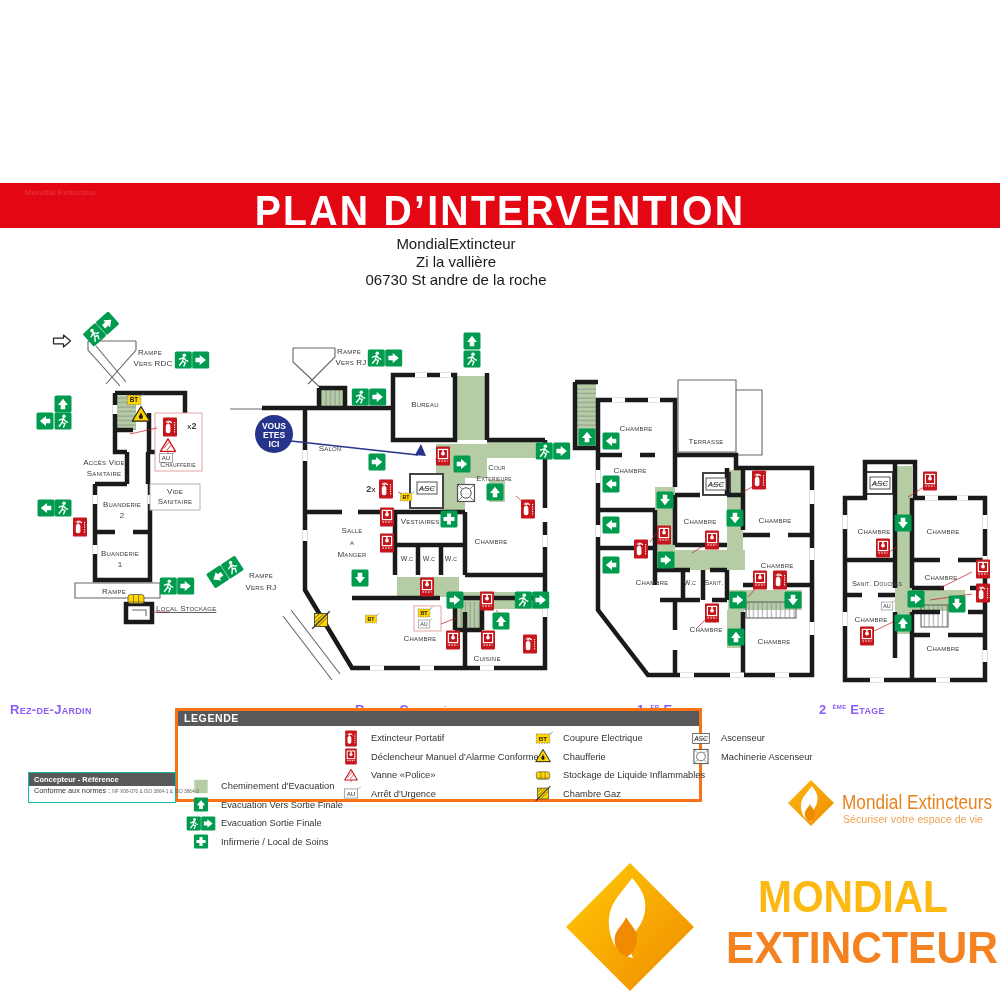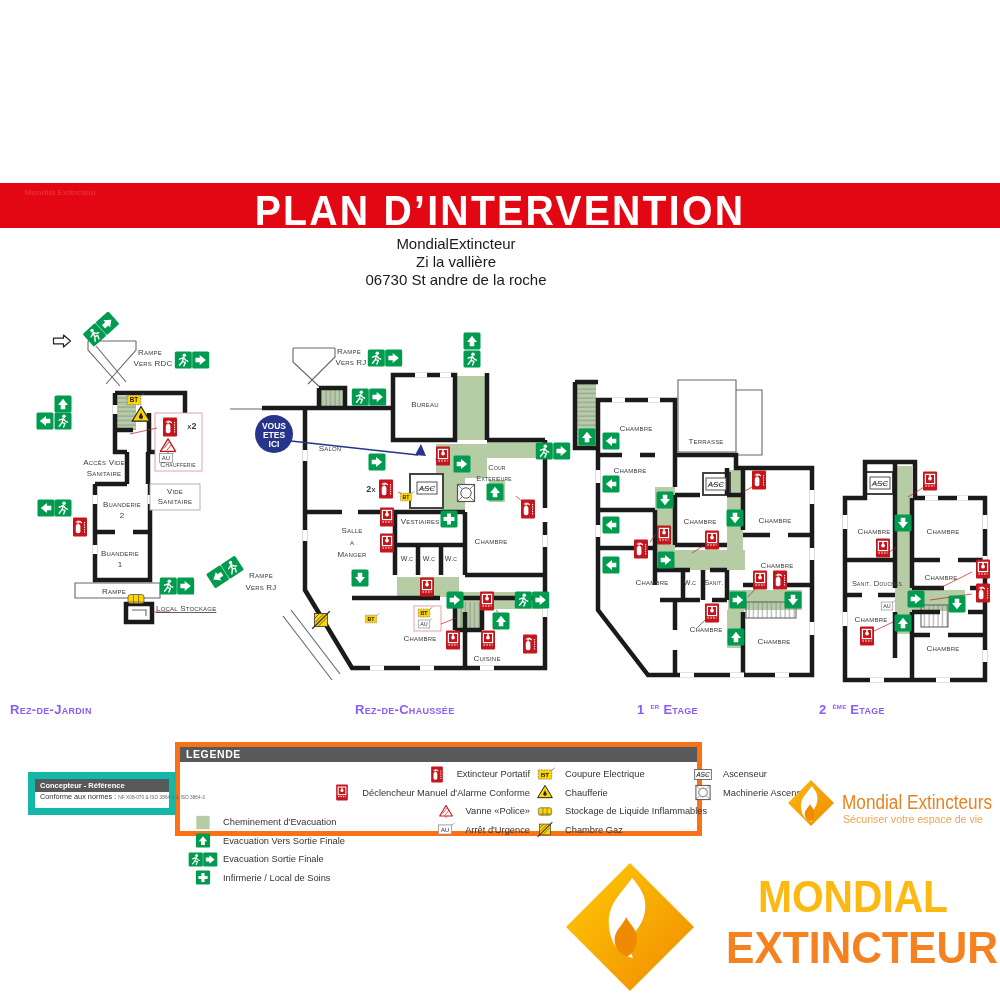--- a/index.html
+++ b/index.html
@@ -13,29 +13,29 @@
   svg text{font-family:"Liberation Sans",sans-serif;}
   .rlabel{font-variant:small-caps;letter-spacing:0.2px;}
   .yah{fill:#fff;font-size:8.5px;font-weight:bold;text-anchor:middle;}
   .wall{fill:none;stroke:var(--wall);stroke-width:4.5;}
   .thin{fill:none;stroke:#666;stroke-width:1.1;}
   .thin2{stroke:#444;stroke-width:2;}
   .win{fill:none;stroke:#fff;stroke-width:4.8;}
   .pg{fill:var(--pgreen);}
   .flabel{position:absolute;top:702px;width:200px;text-align:left;font-weight:bold;font-size:13px;color:#8b5cf6;font-variant:small-caps;letter-spacing:0.3px;}
   .flabel sup{font-size:8px;font-variant:small-caps;margin-left:6px;}
-  .legend{position:absolute;left:175px;top:742px;width:527px;height:94px;border:5px solid #f97316;background:#fff;box-sizing:border-box;}
+  .legend{position:absolute;left:175px;top:708px;width:527px;height:94px;border:3px solid #f97316;background:#fff;box-sizing:border-box;}
   .legend-header{background:var(--lgray);color:#fff;font-size:10.5px;font-weight:bold;padding:1px 6px 2px;letter-spacing:0.6px;}
   .legend-body{display:flex;padding:3px 4px 0 8px;}
   .lcol{display:flex;flex-direction:column;}
-  .c0{width:150px;margin-top:48px;}.c1{width:192px;align-items:flex-end;}.c2{width:158px;}.c3{width:92px;}
+  .c0{width:150px;margin-top:48px;}.c1{width:192px;}.c2{width:158px;}.c3{width:92px;}
   .litem{display:flex;align-items:center;gap:5px;height:18.5px;}
   .litem span{font-size:9.3px;color:#333;white-space:nowrap;}
   .lic{width:30px;height:19px;flex:0 0 30px;}
-  .refbox{position:absolute;left:28px;top:772px;width:148px;background:#fff;border:7px solid #14b8a6;box-sizing:border-box;}
+  .refbox{position:absolute;left:28px;top:772px;width:148px;background:#fff;border:1px solid #14b8a6;box-sizing:border-box;}
   .ref-header{background:var(--lgray);color:#fff;font-size:7.5px;font-weight:bold;padding:2px 5px;}
   .ref-body{padding:3px 5px 5px;}
   .ref-row{font-size:7.3px;color:#333;line-height:1.5;white-space:nowrap;}
   .norms-val{font-size:4.8px;color:#666;}
   .biglogo{position:absolute;left:555px;top:850px;}
   .smalllogo{position:absolute;left:782px;top:772px;}
 </style>
 </head>
 <body>
 

